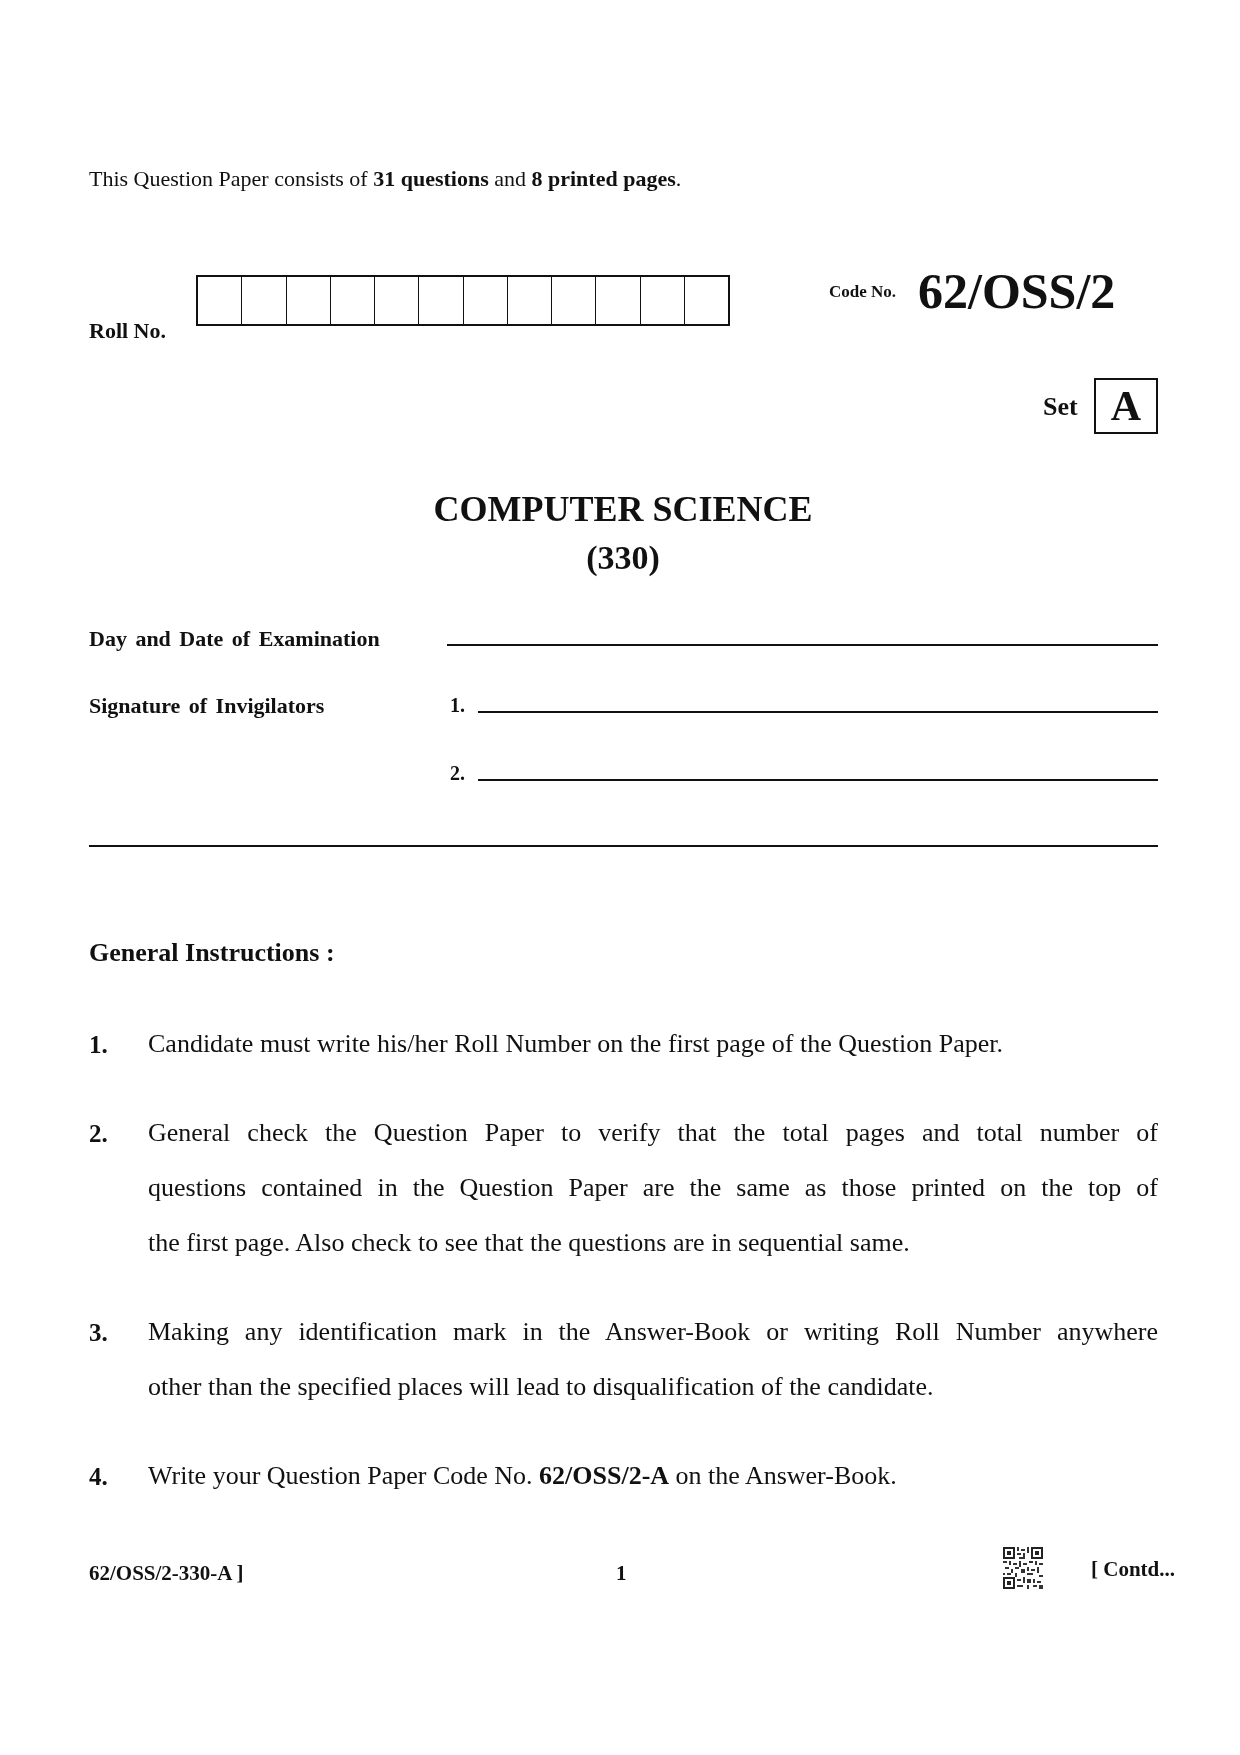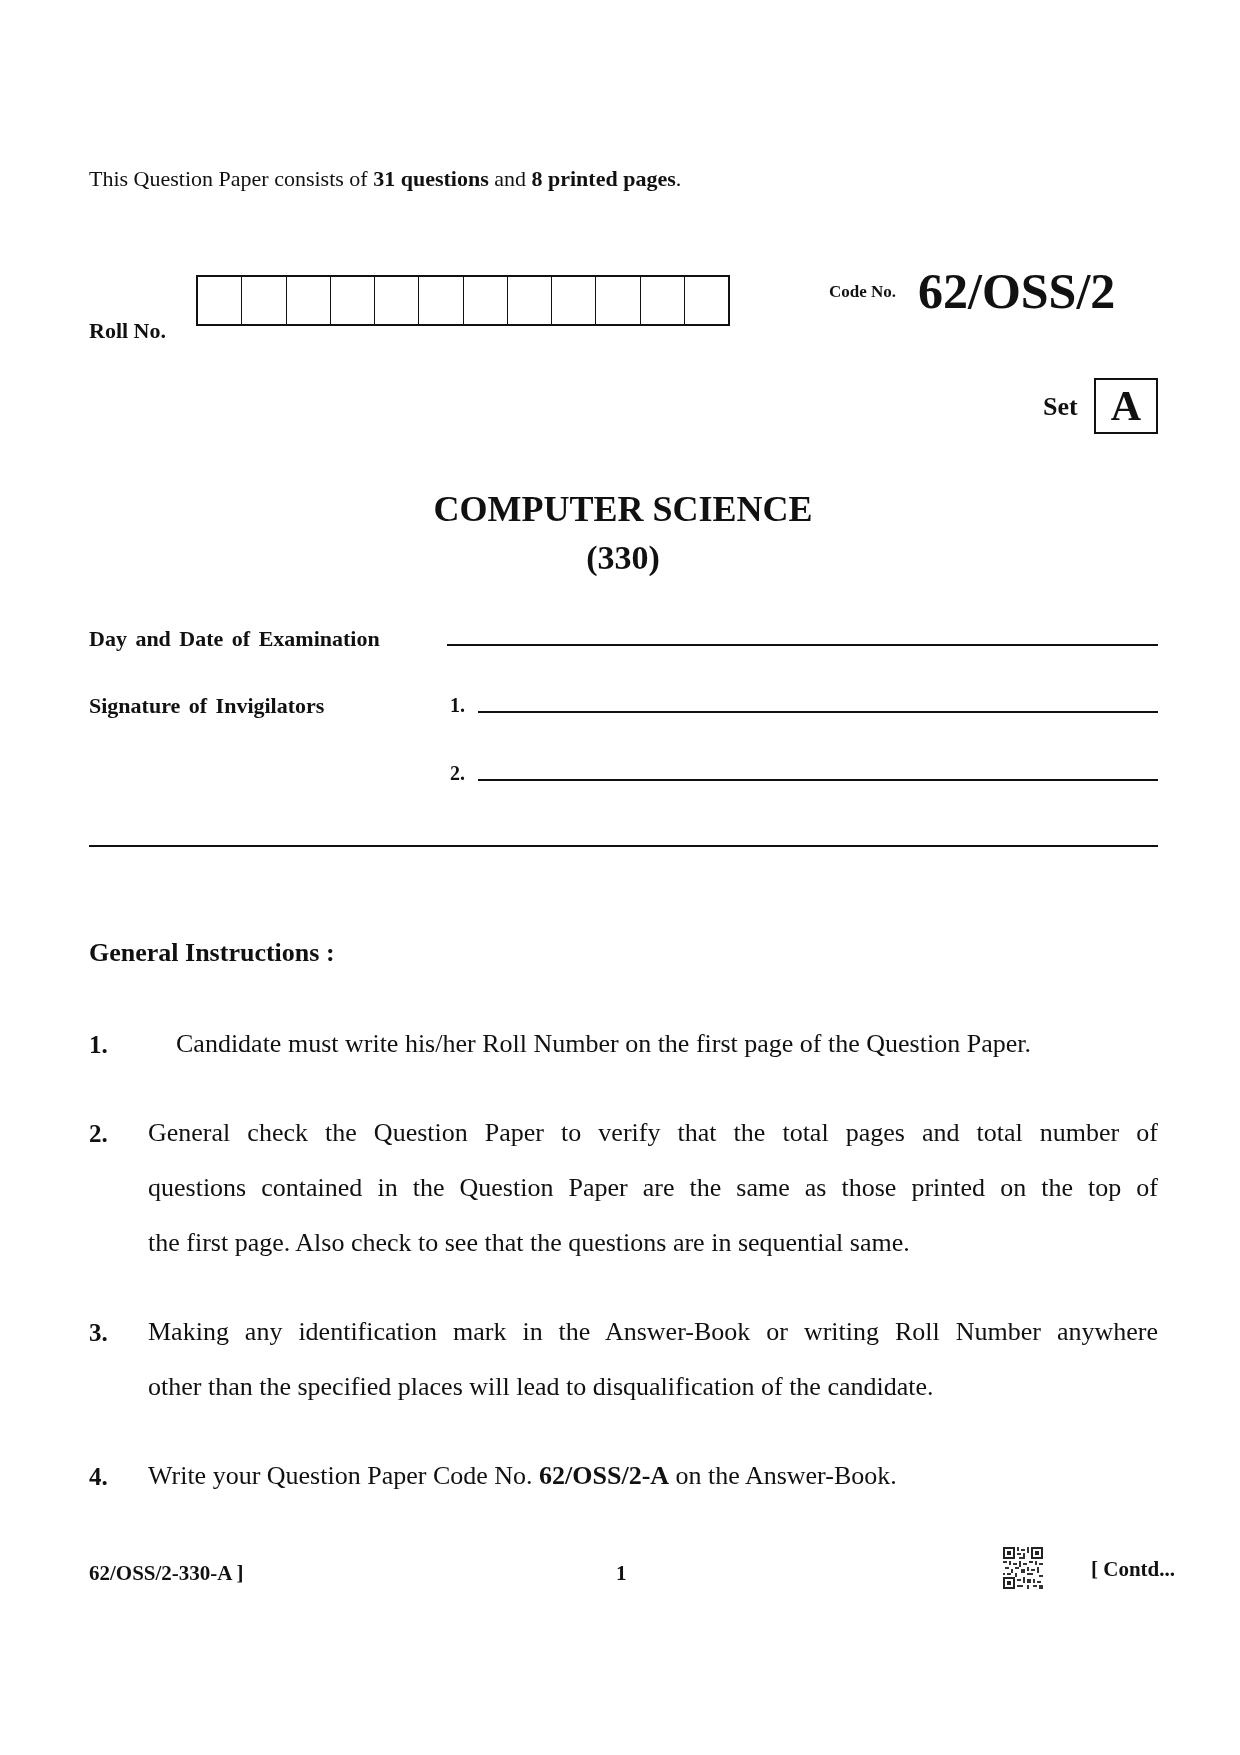--- a/index.html
+++ b/index.html
@@ -74,21 +74,21 @@
 <div class="abs fill-line" style="left:478px; top:711px; width:680px;"></div>
 
 <div class="abs sig-num" style="left:450px; top:762px;">2.</div>
 <div class="abs fill-line" style="left:478px; top:779px; width:680px;"></div>
 
 <div class="abs divider"></div>
 
 <div class="abs gi-heading">General Instructions :</div>
 
 <div class="abs inst-num" style="top:1031px;">1.</div>
-<div class="abs inst-line" style="top:1029px;margin-left:28px;">Candidate must write his/her Roll Number on the first page of the Question Paper.</div>
+<div class="abs inst-line" style="top:1029px;">Candidate must write his/her Roll Number on the first page of the Question Paper.</div>
 
 <div class="abs inst-num" style="top:1120px;">2.</div>
 <div class="abs inst-line justify" style="top:1118px;">General check the Question Paper to verify that the total pages and total number of</div>
 <div class="abs inst-line justify" style="top:1173px;">questions contained in the Question Paper are the same as those printed on the top of</div>
 <div class="abs inst-line" style="top:1228px;">the first page. Also check to see that the questions are in sequential same.</div>
 
 <div class="abs inst-num" style="top:1319px;">3.</div>
 <div class="abs inst-line justify" style="top:1317px;">Making any identification mark in the Answer-Book or writing Roll Number anywhere</div>
 <div class="abs inst-line" style="top:1372px;">other than the specified places will lead to disqualification of the candidate.</div>
 

